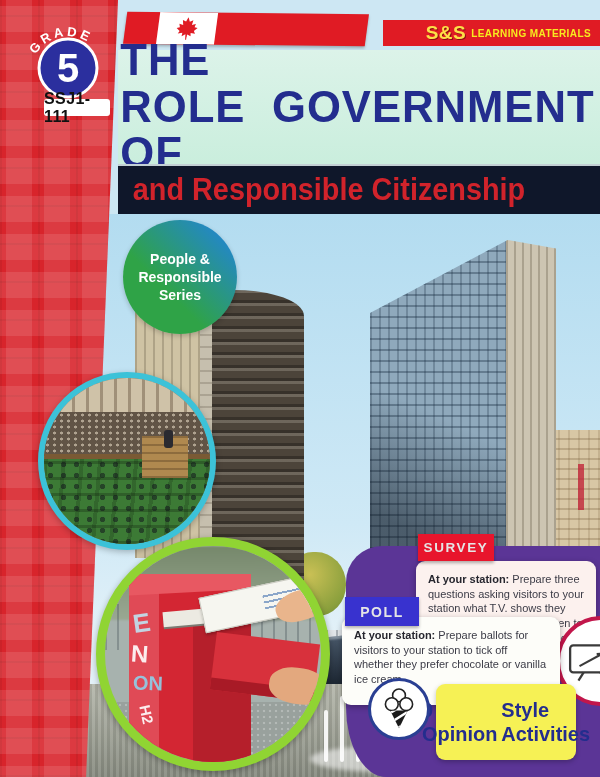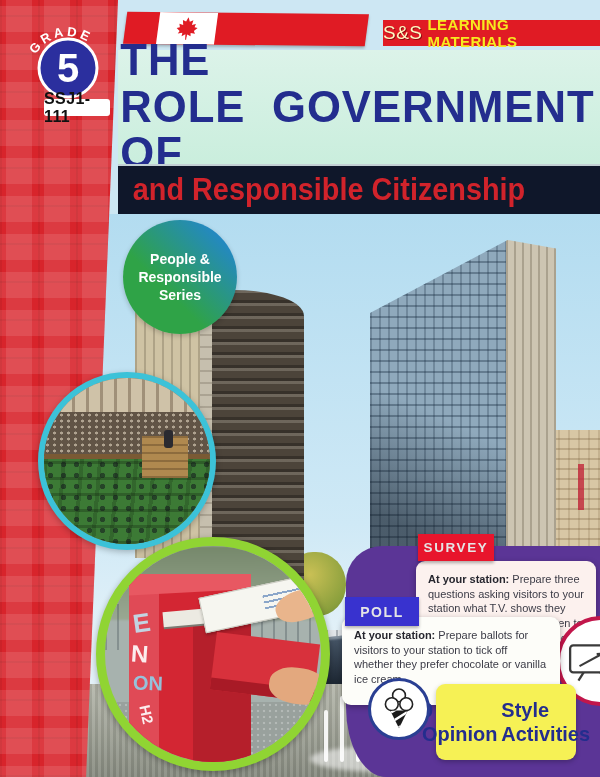--- a/index.html
+++ b/index.html
@@ -21,22 +21,22 @@
     border-radius:3px;display:flex;align-items:center;justify-content:flex-end;
     font-size:16px;font-weight:bold;color:#111;letter-spacing:.4px;}
 
   
   .flag-banner{position:absolute;left:125px;top:13px;width:242px;height:32px;z-index:3;
     background:#e01b24;transform:skewX(-7deg) rotate(.6deg);overflow:hidden;box-shadow:0 2px 3px rgba(0,0,0,.25);}
   .flag-white{position:absolute;left:33px;top:0;width:58px;height:32px;background:#fff;
     display:flex;align-items:center;justify-content:center;}
   .brand-bar{position:absolute;left:383px;top:20px;width:217px;height:26px;z-index:3;background:#e01b24;
     display:flex;align-items:center;justify-content:flex-end;padding-right:9px;gap:5px;}
-  .brand-name{font-size:19px;font-weight:400;color:#fef9c3;letter-spacing:.5px;text-shadow:1px 1px 0 #8a0c10;}
-  .brand-tag{font-size:15px;font-weight:800;color:#f7ea1f;letter-spacing:.4px;}
+  .brand-name{font-size:19px;font-weight:700;color:#fde047;letter-spacing:.5px;text-shadow:1px 1px 0 #8a0c10;}
+  .brand-tag{font-size:10px;font-weight:800;color:#f7ea1f;letter-spacing:.4px;}
 
   
   .title-panel{position:absolute;left:118px;top:50px;width:482px;height:114px;z-index:3;
     background:linear-gradient(#dcf3e9,#caeedd);display:flex;flex-direction:row;
     align-items:center;justify-content:center;}
   .title-line{font-size:45px;line-height:1.04;font-weight:800;color:#232d8e;letter-spacing:1px;transform:scaleX(.97);}
   .subtitle-band{position:absolute;left:118px;top:164px;width:482px;height:50px;z-index:3;background:#0f172a;
     border-top:2px solid #c3d0d4;display:flex;align-items:center;justify-content:flex-start;}
   .subtitle-text{font-size:31px;font-weight:800;color:#d1232b;transform:scaleX(.93);}
 

